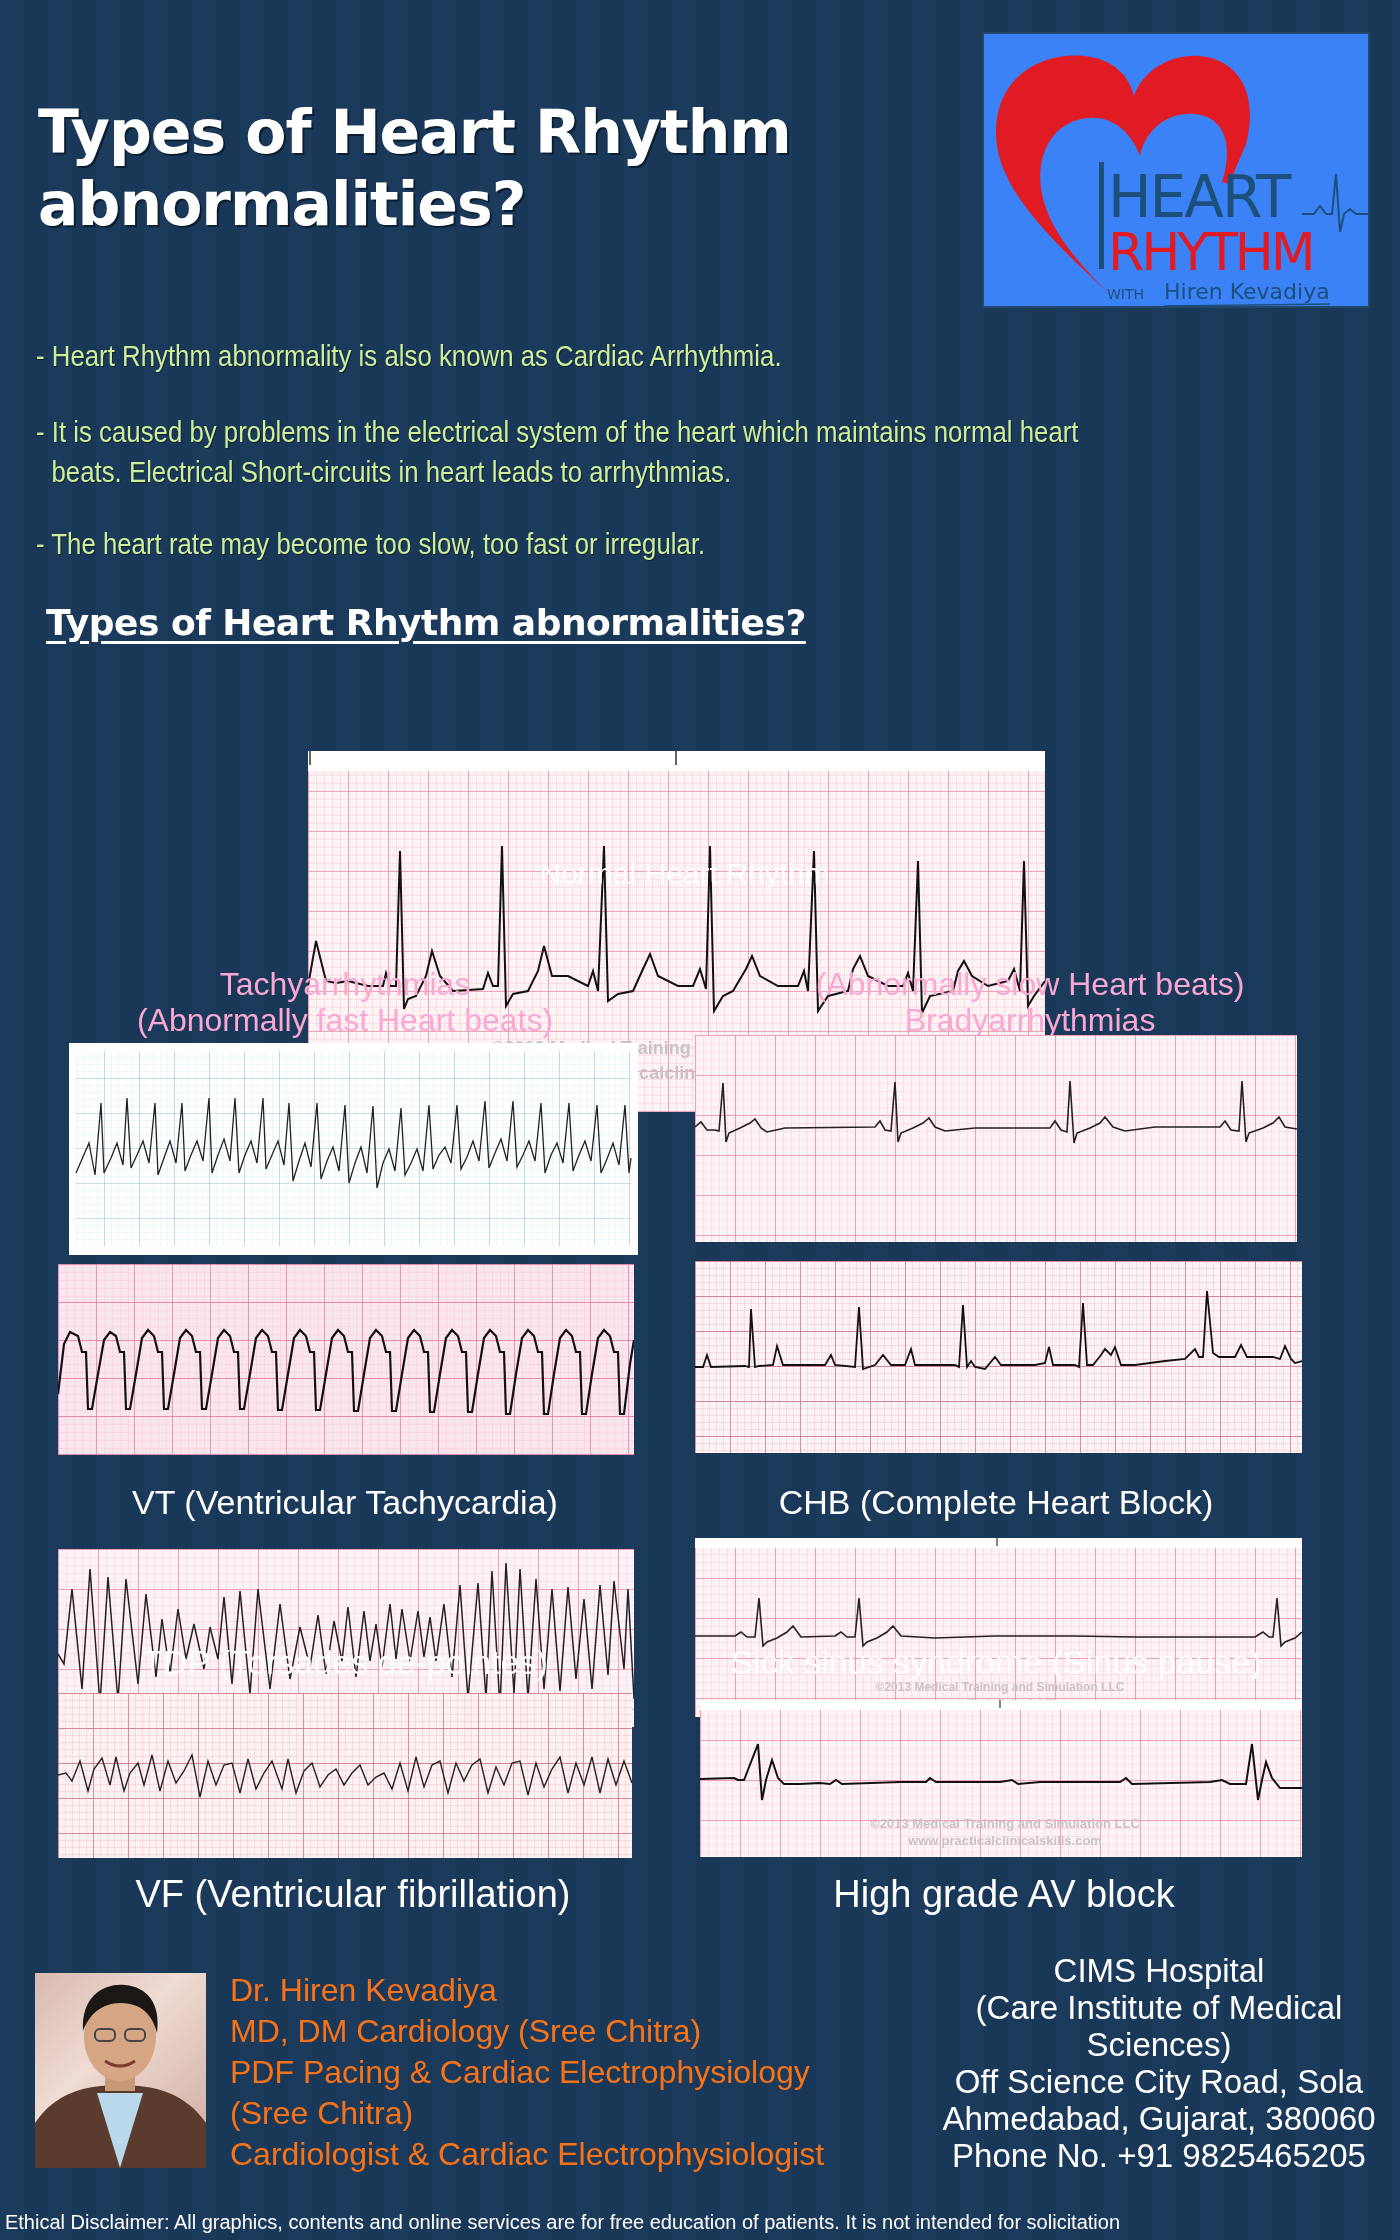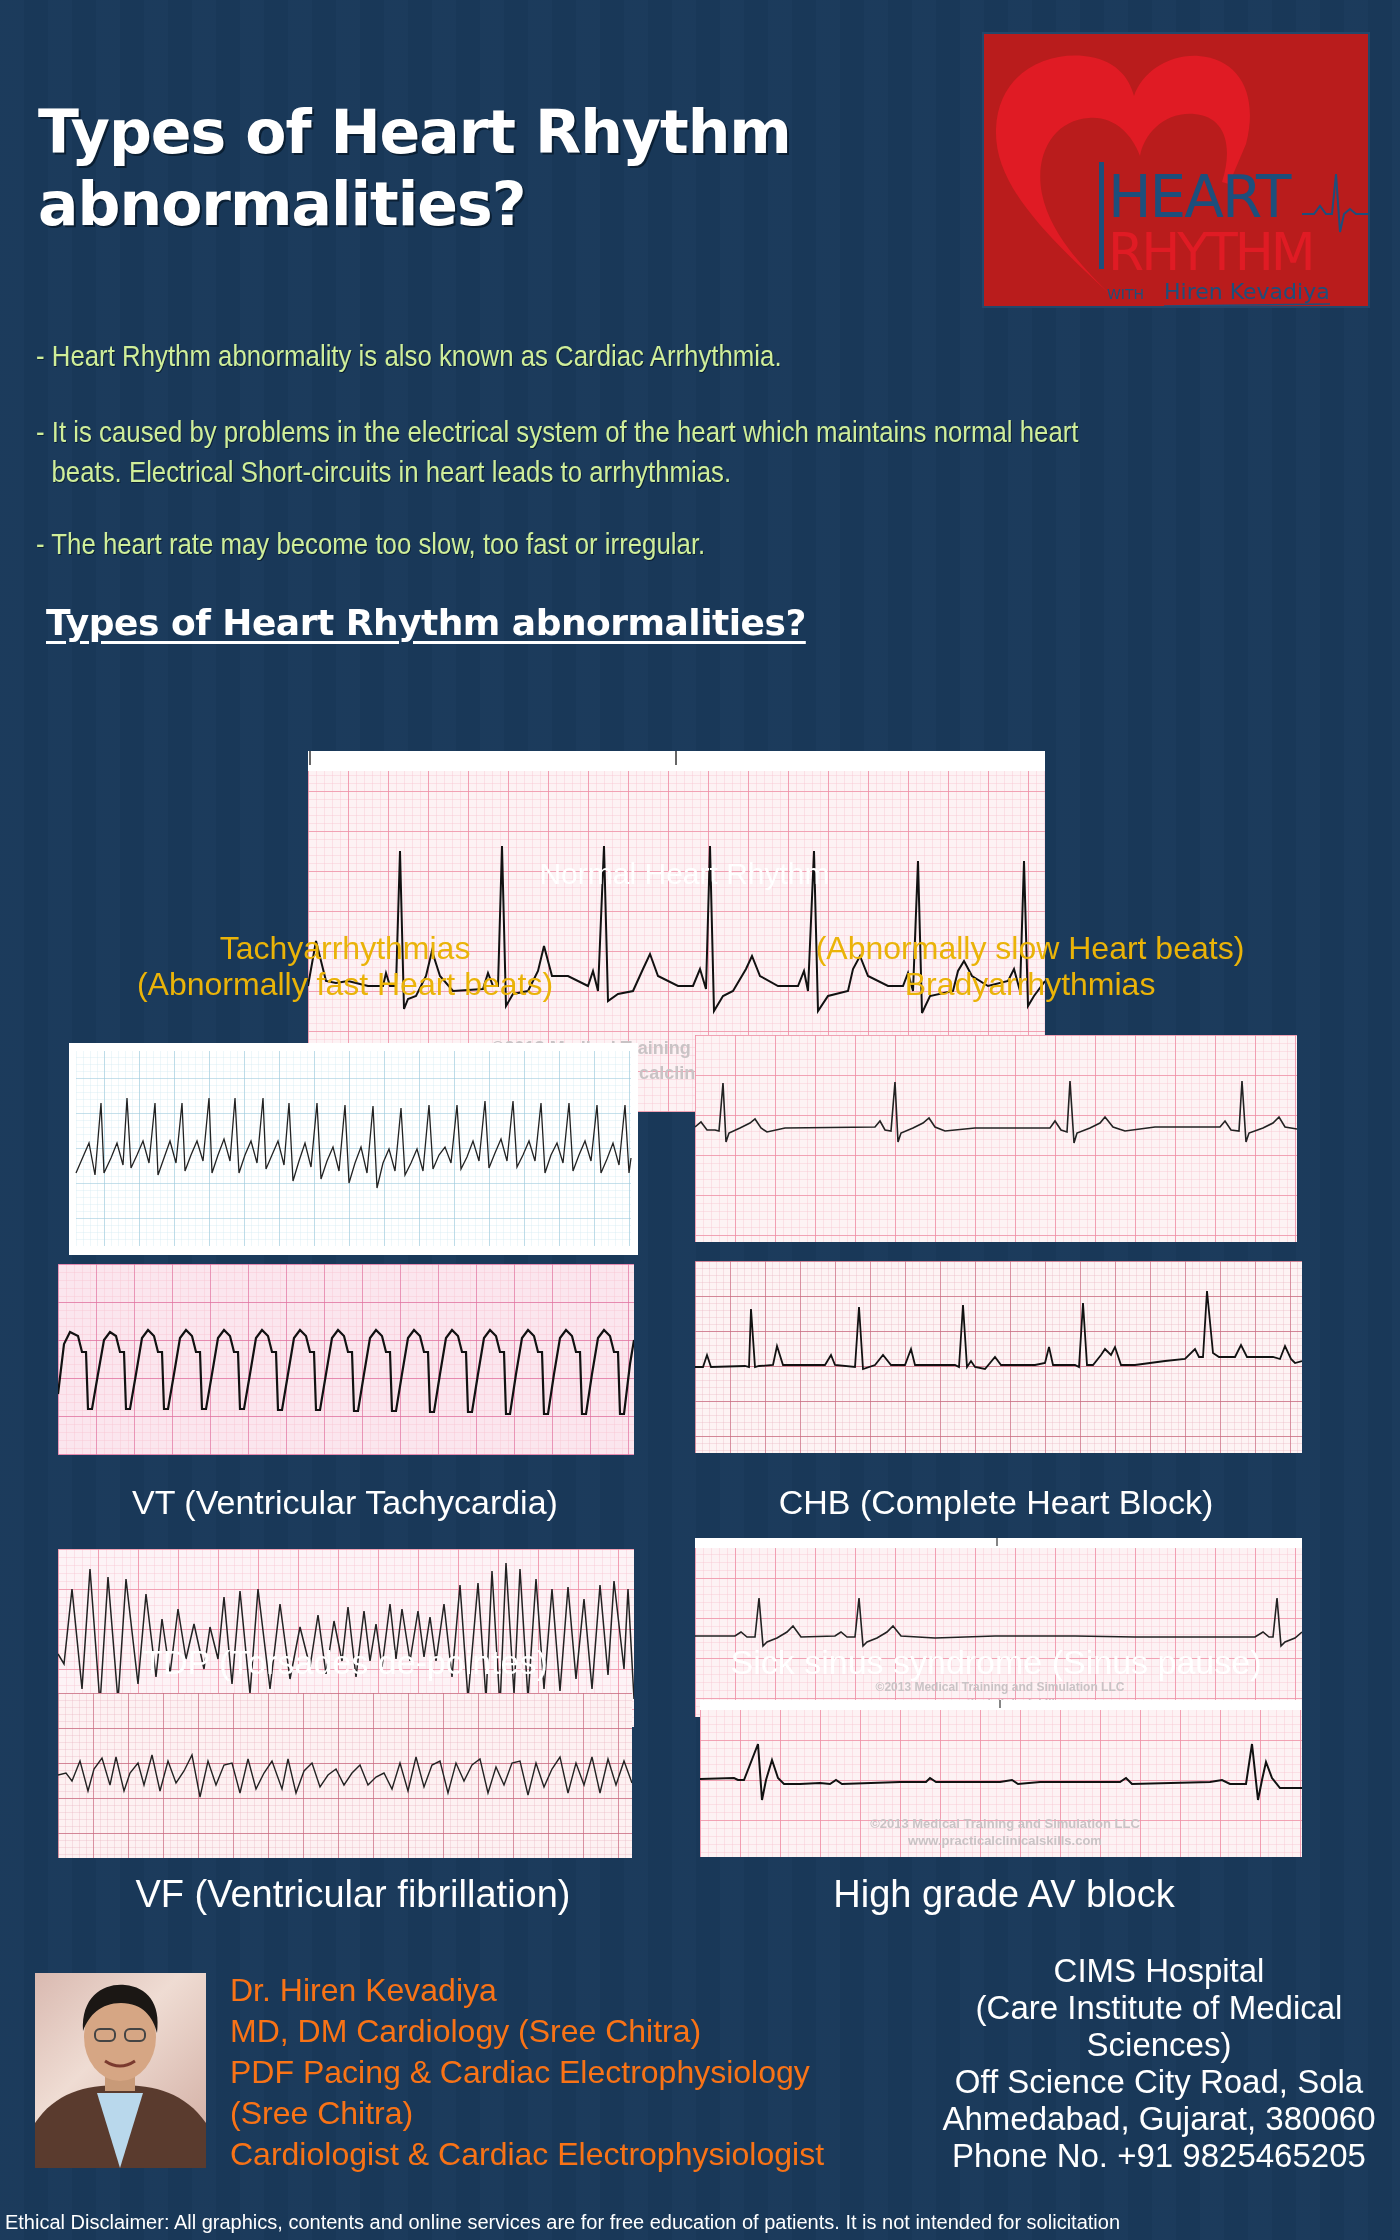--- a/index.html
+++ b/index.html
@@ -5,30 +5,30 @@
   *{margin:0;padding:0;box-sizing:border-box;}
   html,body{width:1400px;height:2240px;}
   body{
     position:relative;overflow:hidden;
     background:#19395a;
     background-image:repeating-linear-gradient(90deg,rgba(255,255,255,0.012) 0 24px,rgba(0,0,0,0.02) 24px 48px);
     font-family:"Liberation Sans",sans-serif;color:#fff;
   }
   .abs{position:absolute;}
   .title{left:38px;top:96px;width:900px;font-family:"DejaVu Sans",sans-serif;font-weight:bold;font-size:60px;line-height:72px;letter-spacing:-1px;color:#fff;text-shadow:2px 2px 0 #0b1f33;}
-  .logo{left:982px;top:32px;width:388px;height:276px;background:#b91c1c;border:2px solid #23476b;overflow:hidden;}
+  .logo{left:982px;top:32px;width:388px;height:276px;background:#3b82f6;border:2px solid #23476b;overflow:hidden;}
   .logo svg{display:block;}
   .intro{left:36px;width:1340px;font-family:"Liberation Sans Narrow","Liberation Sans",sans-serif;font-size:30px;line-height:40px;color:#cfee9a;text-shadow:1px 1px 0 #0b1f33;transform:scaleX(0.86);transform-origin:left top;}
   .intro .ind{display:block;padding-left:18px;}
   .subhead{left:46px;top:598px;font-family:"DejaVu Sans",sans-serif;font-weight:bold;font-size:36px;line-height:50px;color:#fff;text-decoration:underline;text-decoration-thickness:3px;text-underline-offset:6px;letter-spacing:-0.5px;}
   .strip{position:absolute;overflow:hidden;}
   .strip svg{display:block;width:100%;height:100%;}
   .cap{position:absolute;text-align:center;font-size:34px;line-height:40px;color:#fff;white-space:nowrap;}
   .cap.narrow{font-family:"Liberation Sans Narrow","Liberation Sans",sans-serif;font-size:30px;padding-left:16px;}
-  .cathead{position:absolute;text-align:center;color:#eab308;font-size:32px;line-height:36px;white-space:nowrap;}
+  .cathead{position:absolute;text-align:center;color:#f9a8d4;font-size:32px;line-height:36px;white-space:nowrap;margin-top:36px;}
   .photo{left:35px;top:1973px;width:171px;height:195px;background:linear-gradient(135deg,#d9b9b0,#efdcd3 40%,#cfa99e);overflow:hidden;}
   .doc{left:230px;top:1970px;width:630px;text-align:left;color:#f97316;font-family:"Liberation Sans Narrow","Liberation Sans",sans-serif;font-size:32px;line-height:41px;}
   .hosp{left:924px;top:1952px;width:470px;text-align:center;color:#fff;font-family:"Liberation Sans Narrow","Liberation Sans",sans-serif;font-size:33px;line-height:37px;}
   .disc{left:0;top:2208px;width:1120px;text-align:right;font-family:"Liberation Sans Narrow","Liberation Sans",sans-serif;font-size:20px;line-height:28px;color:#fff;}
 </style>
 </head>
 <body>
 
 <svg width="0" height="0" style="position:absolute">
   <defs>

